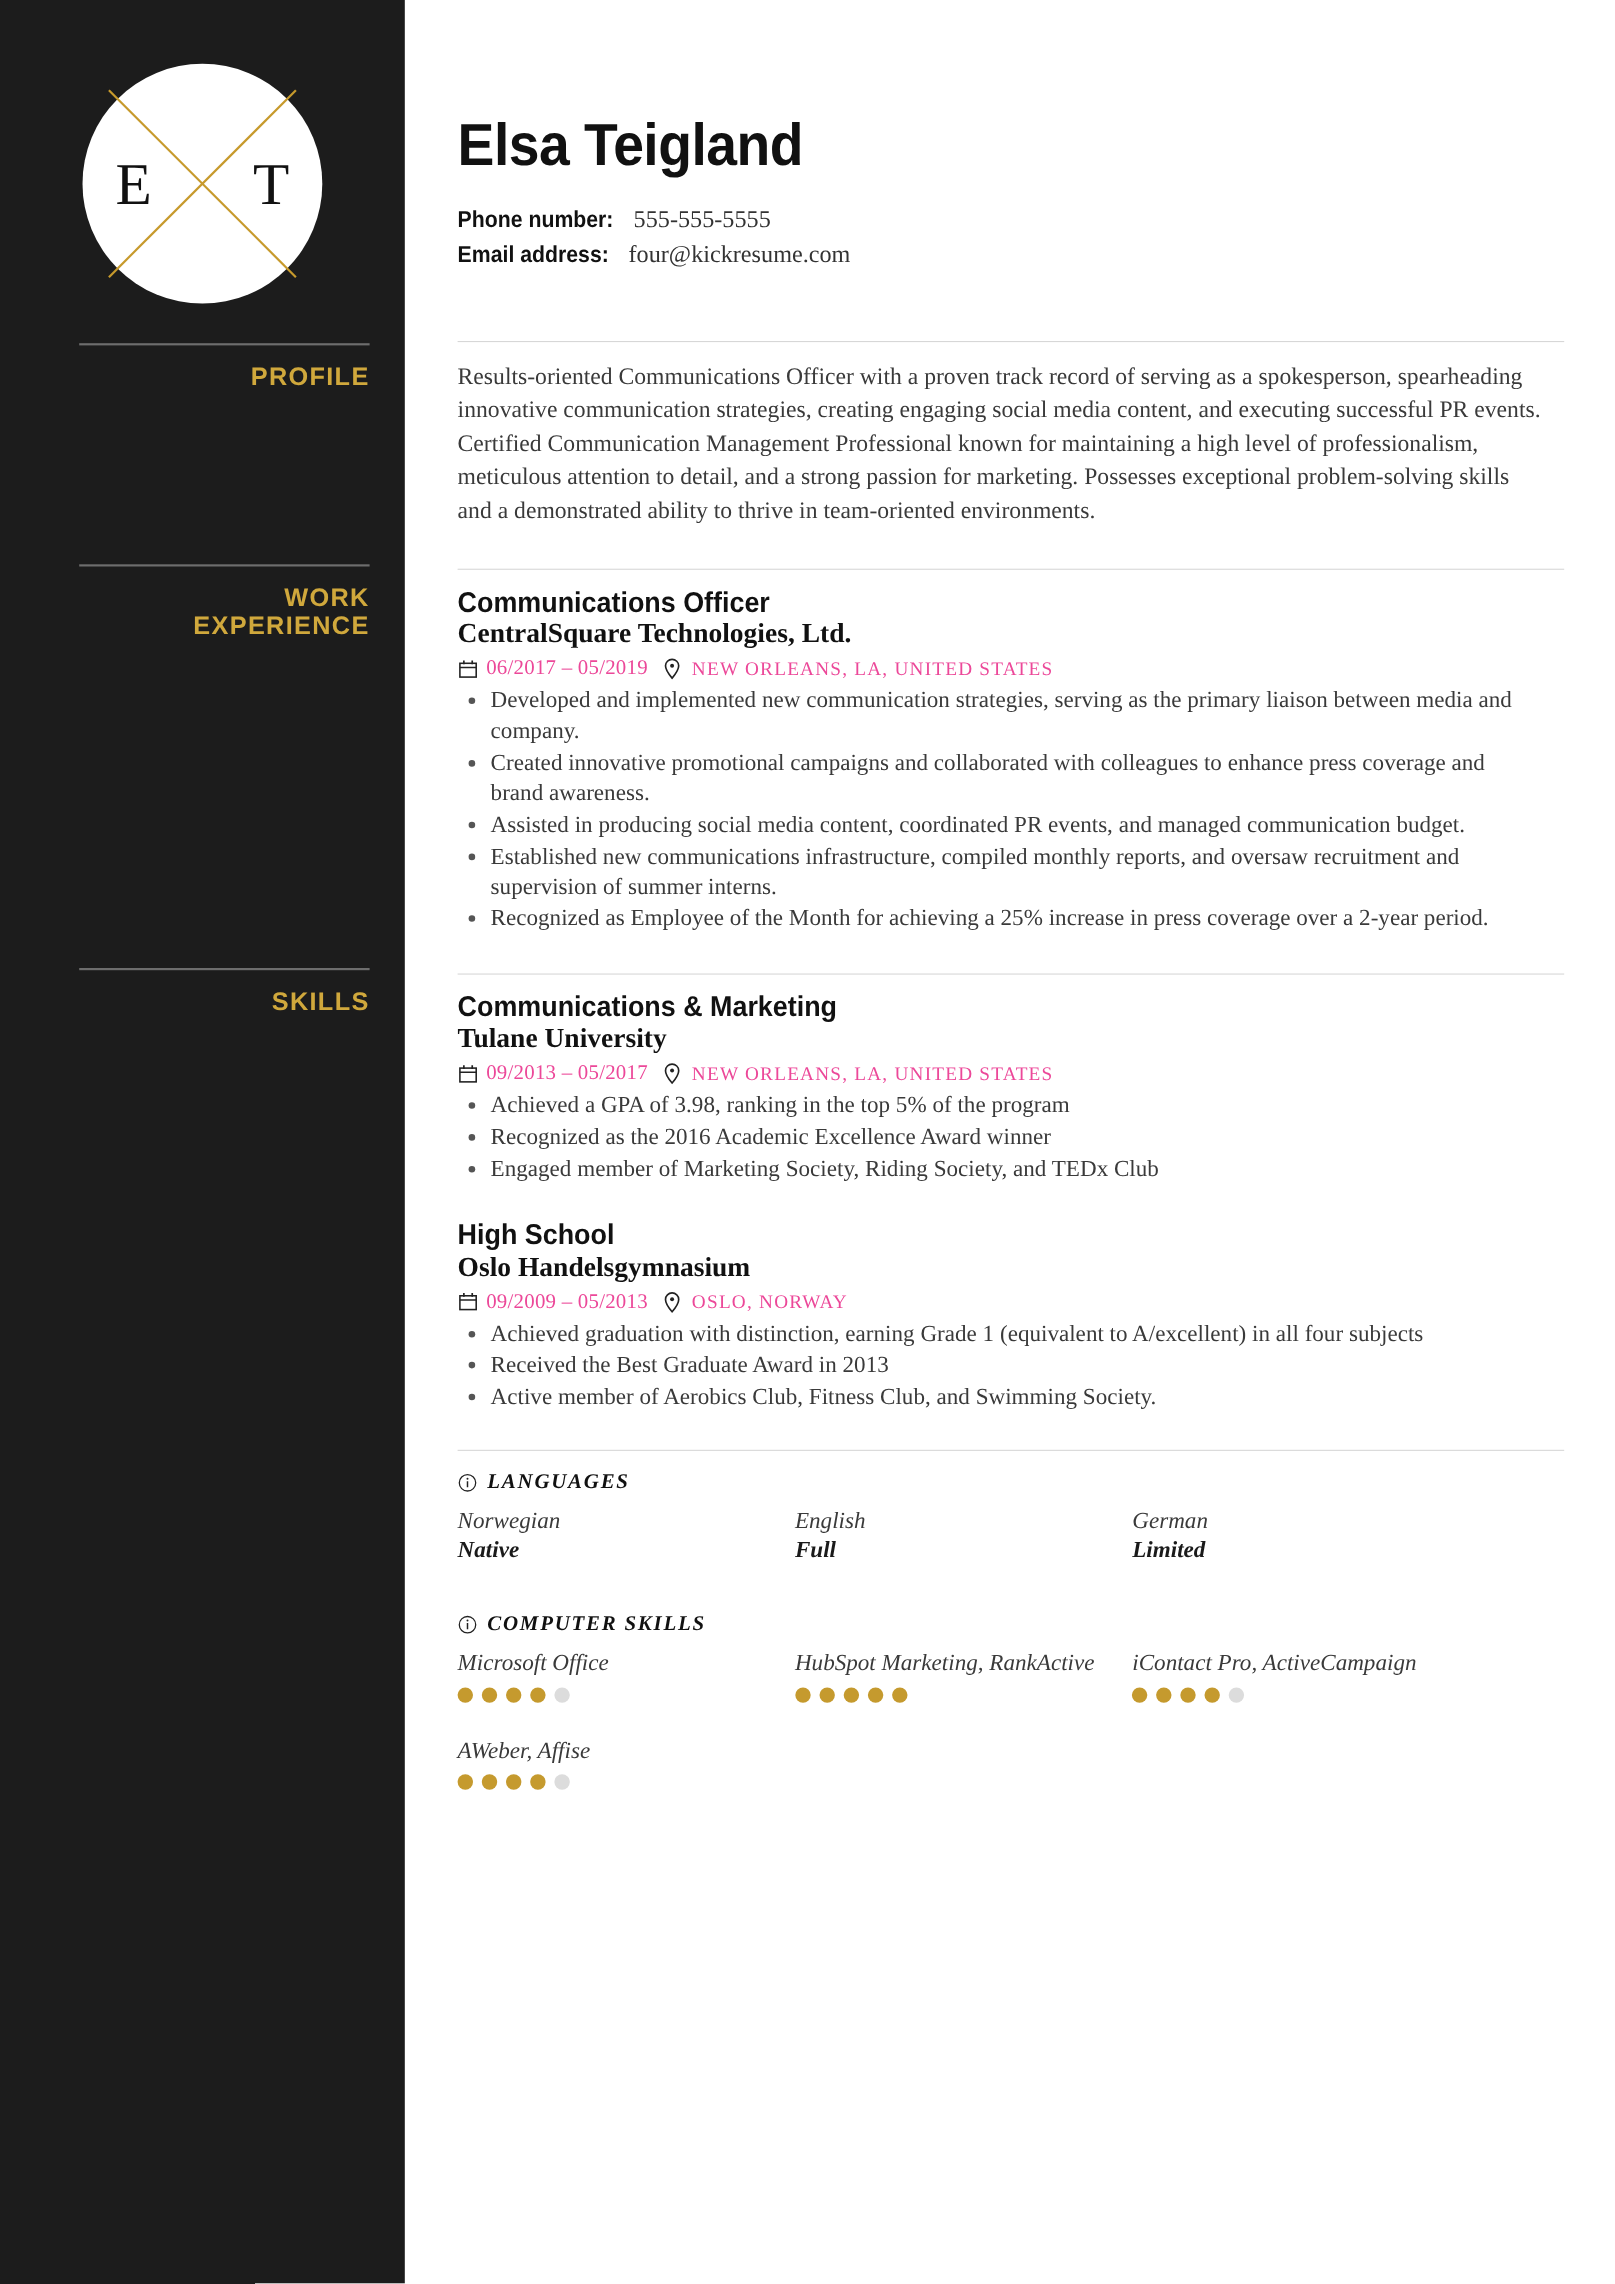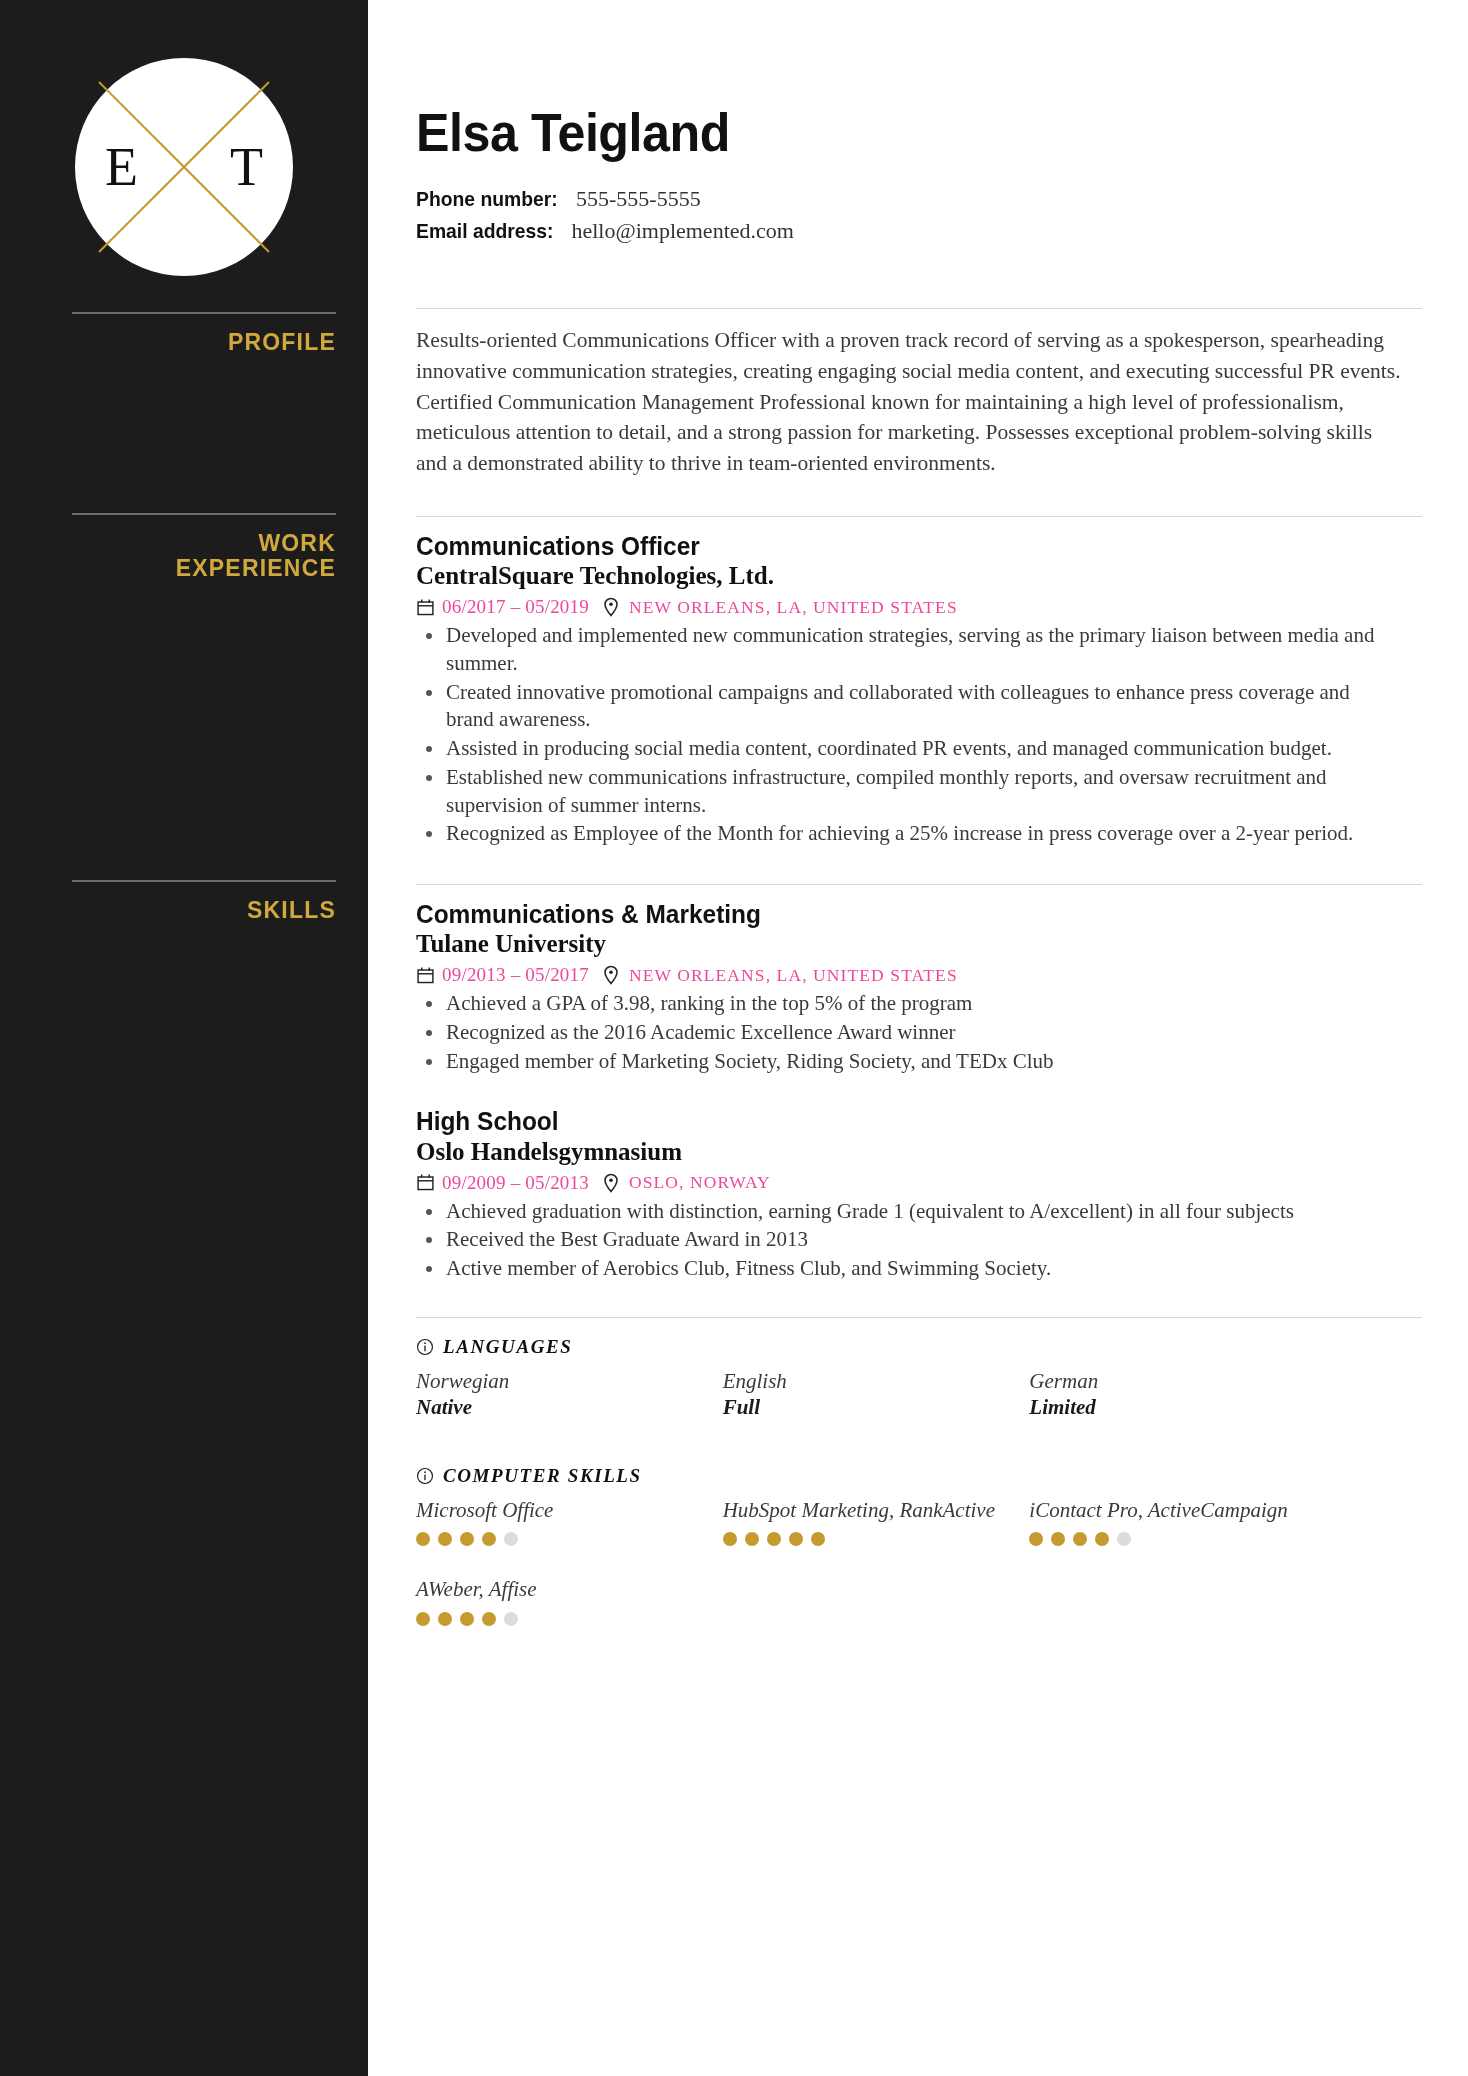--- a/index.html
+++ b/index.html
@@ -262,21 +262,21 @@
 
   <main class="main">
 
     <div class="header-block">
       <h1 class="name">Elsa Teigland</h1>
       <div class="contact">
         <div class="contact-row">
           <span class="ck">Phone number:</span><span class="cv">555-555-5555</span>
         </div>
         <div class="contact-row">
-          <span class="ck">Email address:</span><span class="cv">hello@implemented.com</span>
+          <span class="ck">Email address:</span><span class="cv">four@kickresume.com</span>
         </div>
       </div>
     </div>
 
     <section class="section" style="margin-top:62px">
       <div class="main-rule"></div>
       <p class="profile-text">Results-oriented Communications Officer with a proven track record of serving as a spokesperson, spearheading innovative communication strategies, creating engaging social media content, and executing successful PR events. Certified Communication Management Professional known for maintaining a high level of professionalism, meticulous attention to detail, and a strong passion for marketing. Possesses exceptional problem-solving skills and a demonstrated ability to thrive in team-oriented environments.</p>
     </section>
 
     <section class="section" style="margin-top:38px">
@@ -297,21 +297,21 @@
           <span class="date">06/2017 – 05/2019</span>
           <span class="ico" style="margin-left:6px">
             <svg width="18" height="20" viewBox="0 0 18 20">
               <path d="M9 1.4c-3.3 0-6 2.6-6 5.9 0 4.2 6 11.2 6 11.2s6-7 6-11.2c0-3.3-2.7-5.9-6-5.9z" fill="none" stroke="#222" stroke-width="1.5"></path>
               <circle cx="9" cy="7.2" r="1.8" fill="#222"></circle>
             </svg>
           </span>
           <span class="loc">NEW ORLEANS, LA, UNITED STATES</span>
         </div>
         <ul class="bullets">
-          <li>Developed and implemented new communication strategies, serving as the primary liaison between media and summer.</li>
+          <li>Developed and implemented new communication strategies, serving as the primary liaison between media and company.</li>
           <li>Created innovative promotional campaigns and collaborated with colleagues to enhance press coverage and brand awareness.</li>
           <li>Assisted in producing social media content, coordinated PR events, and managed communication budget.</li>
           <li>Established new communications infrastructure, compiled monthly reports, and oversaw recruitment and supervision of summer interns.</li>
           <li>Recognized as Employee of the Month for achieving a 25% increase in press coverage over a 2-year period.</li>
         </ul>
       </div>
     </section>
 
     <section class="section" style="margin-top:36px">
       <div class="main-rule"></div>

